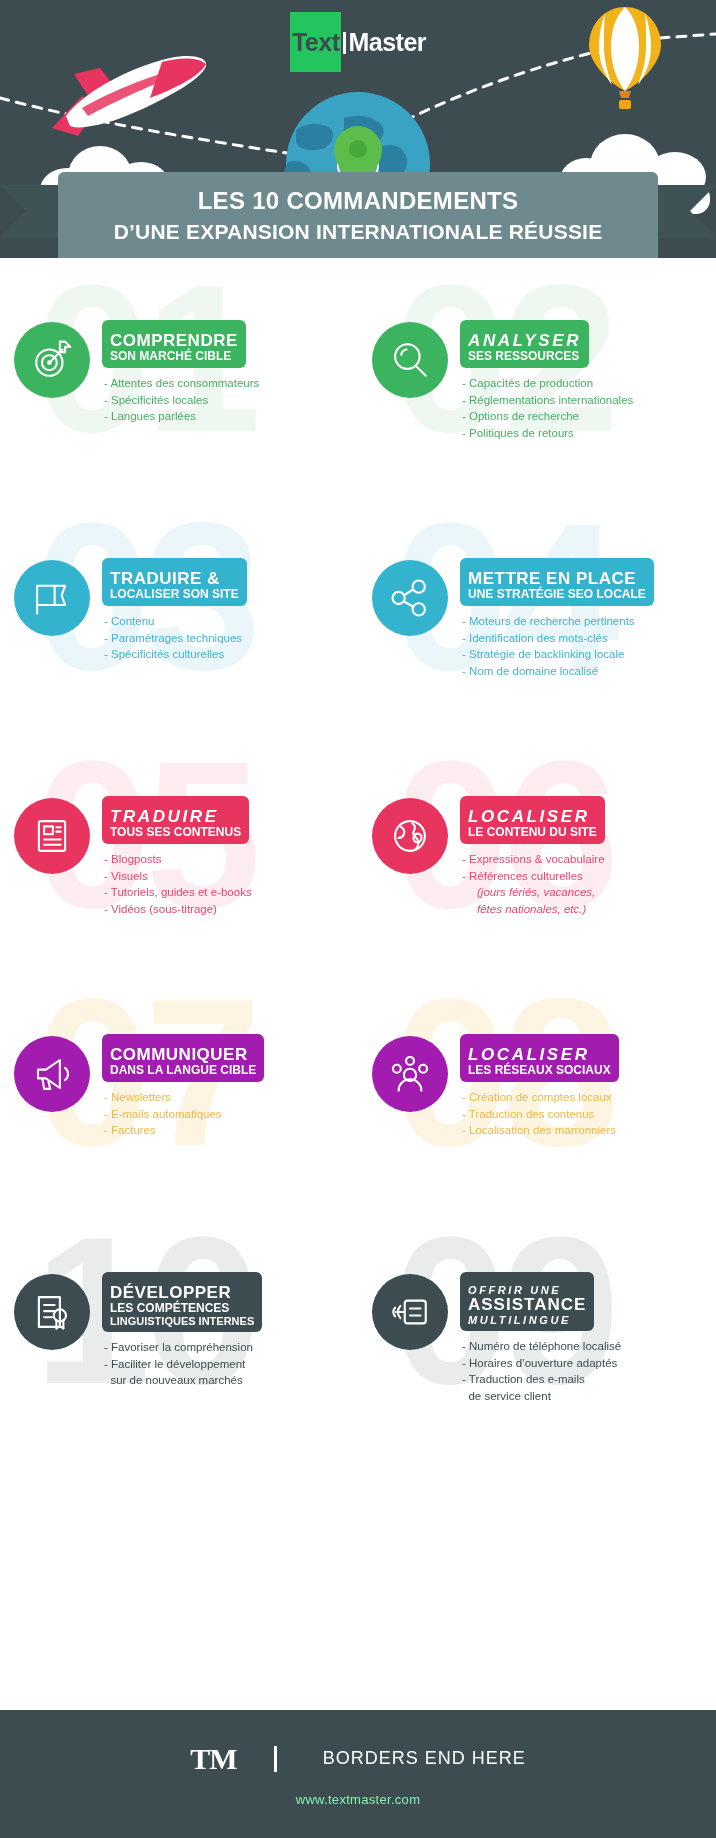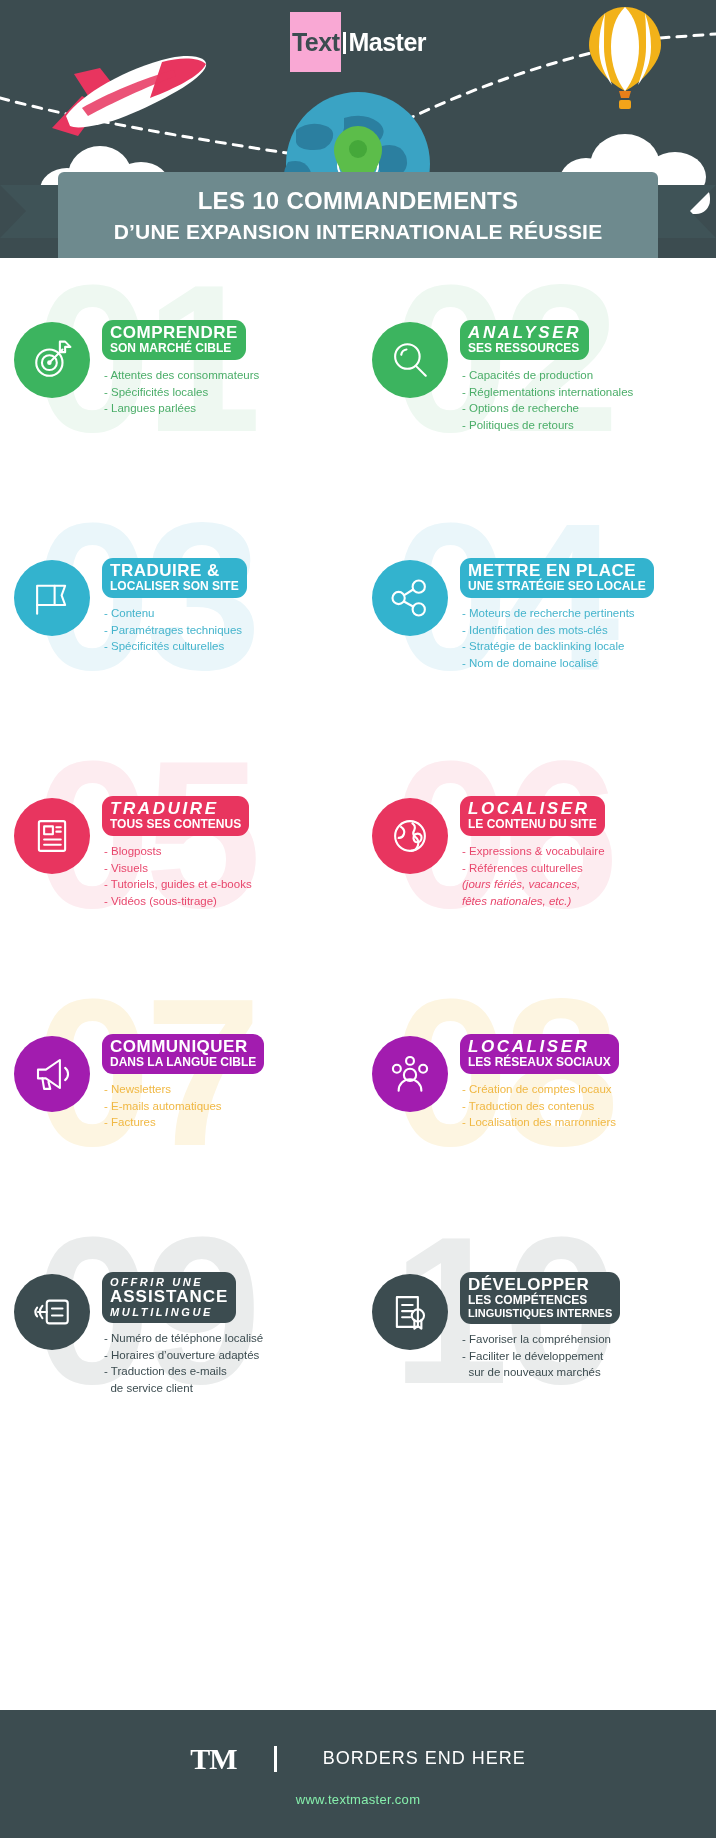--- a/index.html
+++ b/index.html
@@ -32,21 +32,21 @@
   }
   .logo-text {
     display: inline-block;
     color: #ffffff;
     font-size: 25px;
     font-weight: bold;
     letter-spacing: -0.5px;
     font-family: "Liberation Sans", sans-serif;
   }
   .logo-text .tm-a {
-    background: #f9a8d4;
+    background: #22c55e;
     color: #3c4c50;
     padding: 16px 2px;
   }
   .logo-text .tm-bar {
     display: inline-block;
     width: 3px; height: 22px;
     background: #ffffff;
     vertical-align: -3px;
     margin: 0 2px;
   }
@@ -117,22 +117,22 @@
     width: 76px; height: 76px;
     border-radius: 50%;
     flex: 0 0 76px;
     display: flex; align-items: center; justify-content: center;
     margin-top: 2px;
   }
   .icon-circle svg { width: 42px; height: 42px; display: block; }
   .cell-text { margin-left: 12px; }
   .label-box {
     display: inline-block;
-    border-radius: 11px;
-    padding: 4px 8px 5px 8px;
+    border-radius: 6px;
+    padding: 12px 8px 5px 8px;
     color: #ffffff;
   }
   .label-l1 {
     font-size: 17px; font-weight: bold; line-height: 1.05;
     letter-spacing: 0.5px;
   }
   .label-l2 {
     font-size: 12px; font-weight: bold; line-height: 1.1;
     letter-spacing: 0px;
   }
@@ -141,21 +141,21 @@
     letter-spacing: 0px;
   }
   .label-wide { letter-spacing: 2.6px; font-style: italic; }
   .bullets {
     margin-top: 7px;
     padding-left: 2px;
     font-size: 11.5px;
     line-height: 1.45;
   }
   .bullets div { white-space: nowrap; }
-  .bullets .it { font-style: italic; }
+  .bullets .it { font-style: italic; margin-left: 15px; }
 
   
   .g .icon-circle, .g .label-box { background: #3cb45f; }
   .g .ghost-num { color: #eef8f1; }
   .g .bullets { color: #4aad68; }
 
   .b .icon-circle, .b .label-box { background: #33b3ce; }
   .b .ghost-num { color: #eaf6fa; }
   .b .bullets { color: #45b4cc; }
 
@@ -472,20 +472,45 @@
               <div>- Traduction des contenus</div>
               <div>- Localisation des marronniers</div>
             </div>
           </div>
         </div>
       </div>
     </div>
 
     <div class="row">
       <div class="cell d">
+        <div class="ghost-num">10</div>
+        <div class="cell-inner">
+          <div class="icon-circle">
+            <svg viewBox="0 0 48 48" fill="none" stroke="#fff" stroke-width="2.4" stroke-linecap="round" stroke-linejoin="round">
+              <path d="M9,7 L33,7 L33,41 L9,41 Z"></path>
+              <path d="M15,16 L27,16 M15,23 L27,23 M15,30 L24,30"></path>
+              <circle cx="33" cy="28" r="7" fill="none"></circle>
+              <path d="M29,33 L29,43 L33,40 L37,43 L37,33"></path>
+            </svg>
+          </div>
+          <div class="cell-text">
+            <div class="label-box">
+              <div class="label-l1">DÉVELOPPER</div>
+              <div class="label-l2">LES COMPÉTENCES</div>
+              <div class="label-l3">LINGUISTIQUES INTERNES</div>
+            </div>
+            <div class="bullets">
+              <div>- Favoriser la compréhension</div>
+              <div>- Faciliter le développement</div>
+              <div>&nbsp; sur de nouveaux marchés</div>
+            </div>
+          </div>
+        </div>
+      </div>
+      <div class="cell d">
         <div class="ghost-num">09</div>
         <div class="cell-inner">
           <div class="icon-circle">
             <svg viewBox="0 0 48 48" fill="none" stroke="#fff" stroke-width="2.4" stroke-linecap="round" stroke-linejoin="round">
               <rect x="18" y="11" width="24" height="26" rx="3"></rect>
               <path d="M24,20 L36,20 M24,28 L36,28"></path>
               <path d="M18,24 L8,24"></path>
               <path d="M13,17 q-6,7 0,14"></path>
               <path d="M7,19 q-4,5 0,10"></path>
             </svg>
@@ -498,45 +523,20 @@
             </div>
             <div class="bullets">
               <div>- Numéro de téléphone localisé</div>
               <div>- Horaires d’ouverture adaptés</div>
               <div>- Traduction des e-mails</div>
               <div>&nbsp; de service client</div>
             </div>
           </div>
         </div>
       </div>
-      <div class="cell d">
-        <div class="ghost-num">10</div>
-        <div class="cell-inner">
-          <div class="icon-circle">
-            <svg viewBox="0 0 48 48" fill="none" stroke="#fff" stroke-width="2.4" stroke-linecap="round" stroke-linejoin="round">
-              <path d="M9,7 L33,7 L33,41 L9,41 Z"></path>
-              <path d="M15,16 L27,16 M15,23 L27,23 M15,30 L24,30"></path>
-              <circle cx="33" cy="28" r="7" fill="none"></circle>
-              <path d="M29,33 L29,43 L33,40 L37,43 L37,33"></path>
-            </svg>
-          </div>
-          <div class="cell-text">
-            <div class="label-box">
-              <div class="label-l1">DÉVELOPPER</div>
-              <div class="label-l2">LES COMPÉTENCES</div>
-              <div class="label-l3">LINGUISTIQUES INTERNES</div>
-            </div>
-            <div class="bullets">
-              <div>- Favoriser la compréhension</div>
-              <div>- Faciliter le développement</div>
-              <div>&nbsp; sur de nouveaux marchés</div>
-            </div>
-          </div>
-        </div>
-      </div>
     </div>
   </div>
 
   <div class="footer">
     <div class="footer-brand">
       <span class="footer-tm">TM</span>
       <span class="footer-bar"></span>
       <span class="footer-slogan">BORDERS END HERE</span>
     </div>
     <div class="footer-url">www.textmaster.com</div>

